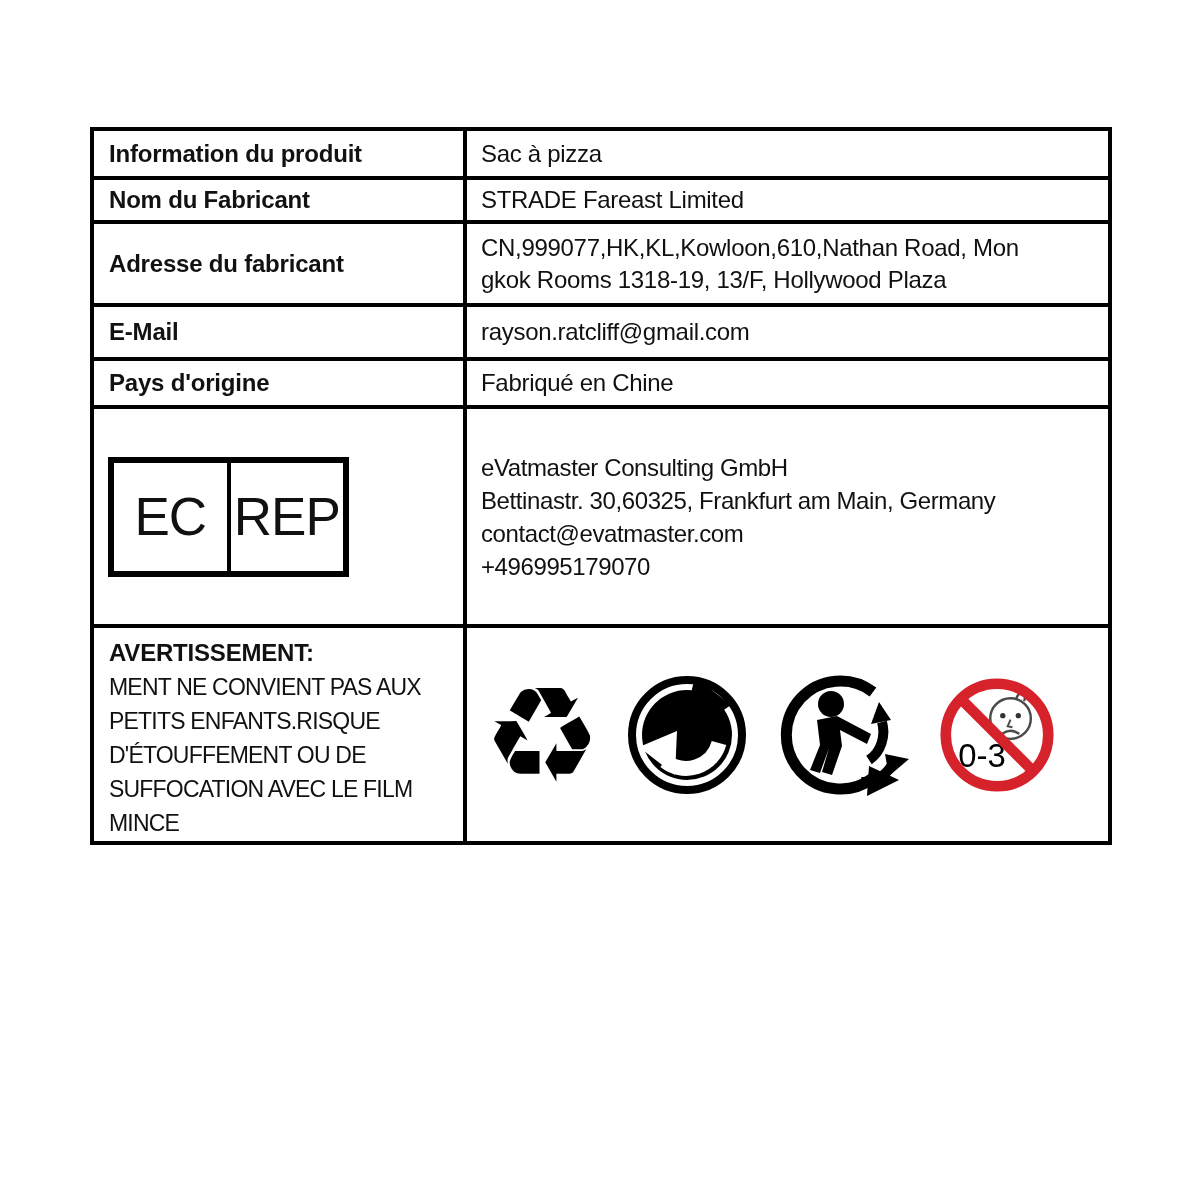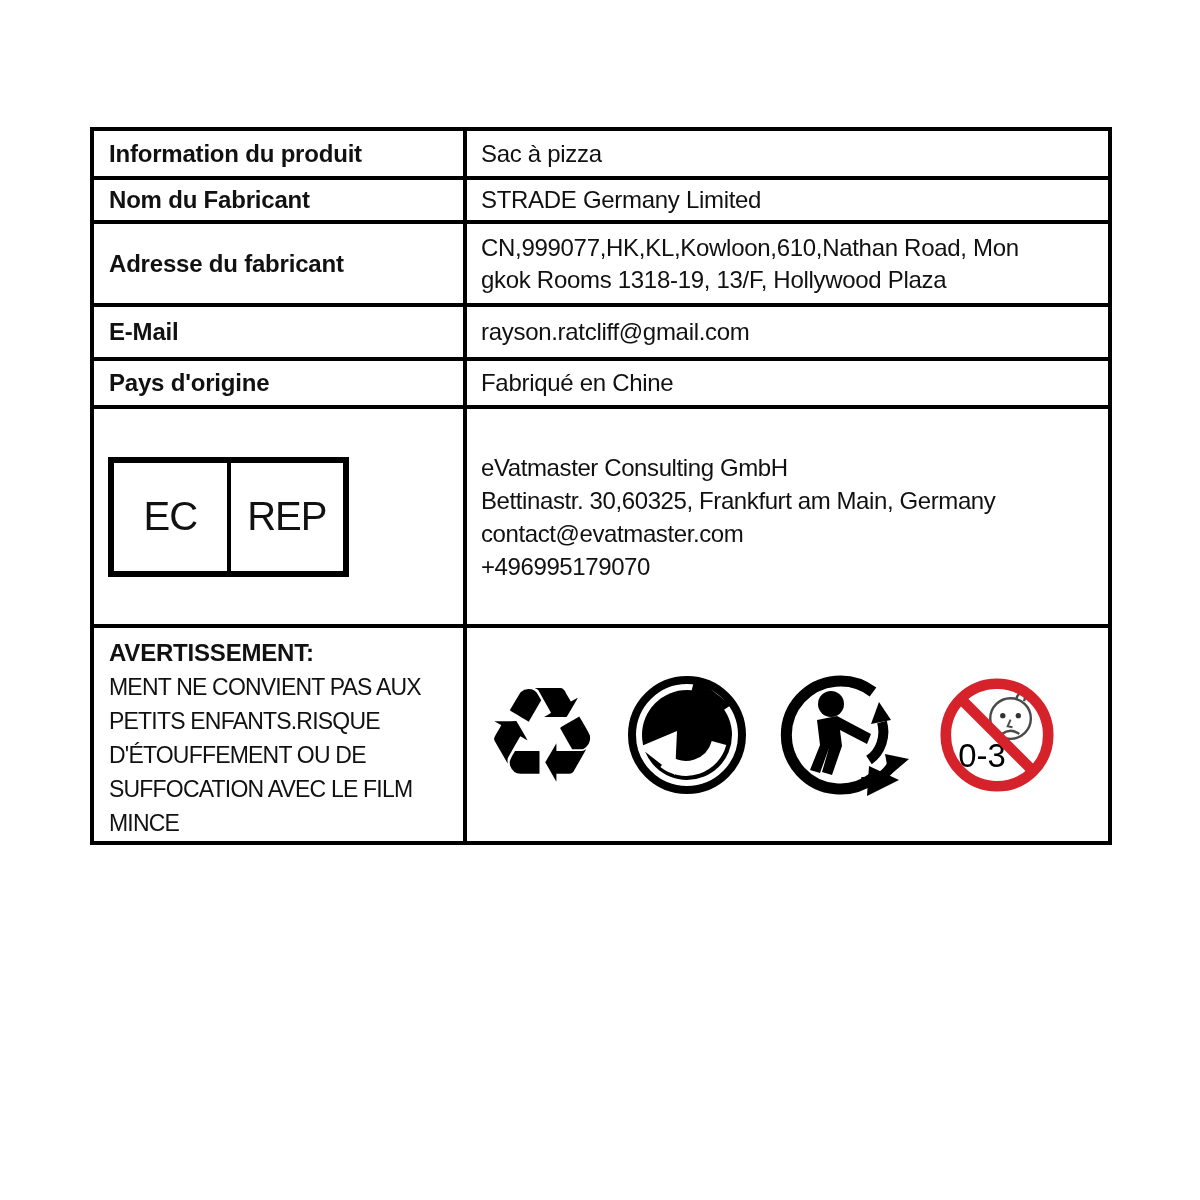--- a/index.html
+++ b/index.html
@@ -35,21 +35,21 @@
   .ecrep-left {
     flex:0 0 373px; border-right:4px solid #000;
     display:flex; align-items:center;
   }
   .ecrep-box {
     margin-left:14px; width:241px; height:120px;
     border:6px solid #000; display:flex; background:#fff;
   }
   .ecrep-cell {
     flex:1; display:flex; align-items:center; justify-content:center;
-    font-size:40px; font-weight:400; letter-spacing:-1px; color:#111;
+    font-size:53px; font-weight:400; letter-spacing:-1px; color:#111;
   }
   .ecrep-cell.first { border-right:4px solid #000; }
   .ecrep-right {
     flex:1; display:flex; flex-direction:column; justify-content:center;
     padding-left:14px; padding-right:4px; gap:0;
   }
   .ecrep-line { font-size:24px; letter-spacing:-0.4px; line-height:33px; }
 
   
   .warn-left {
@@ -74,21 +74,21 @@
 <div class="page">
   <div class="info-table">
 
     <div class="t-row h-r1">
       <div class="cell-label">Information du produit</div>
       <div class="cell-value">Sac à pizza</div>
     </div>
 
     <div class="t-row h-r2">
       <div class="cell-label">Nom du Fabricant</div>
-      <div class="cell-value">STRADE Germany Limited</div>
+      <div class="cell-value">STRADE Fareast Limited</div>
     </div>
 
     <div class="t-row h-r3">
       <div class="cell-label">Adresse du fabricant</div>
       <div class="cell-value pre">CN,999077,HK,KL,Kowloon,610,Nathan Road, Mon
 gkok Rooms 1318-19, 13/F, Hollywood Plaza</div>
     </div>
 
     <div class="t-row h-r4">
       <div class="cell-label">E-Mail</div>

